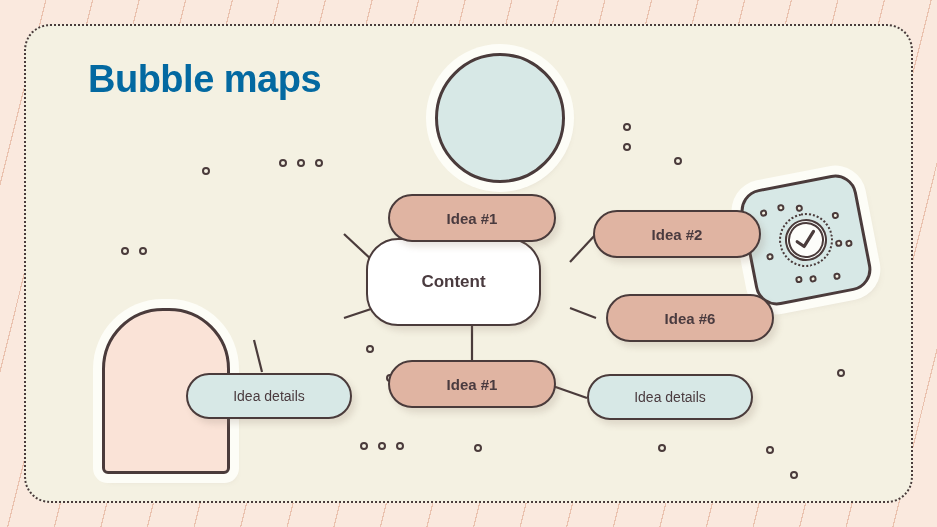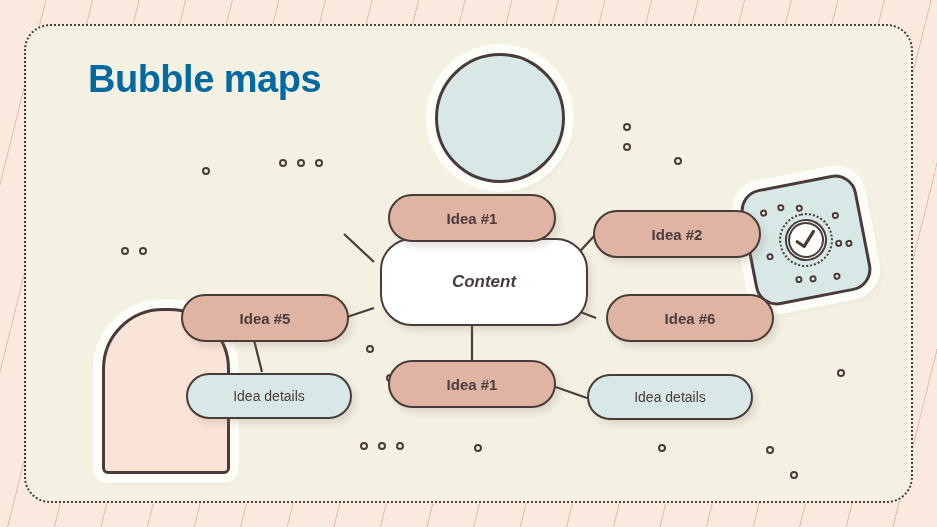--- a/index.html
+++ b/index.html
@@ -249,43 +249,40 @@
         <line x1="544" y1="236" x2="570" y2="208"></line>
 
         <line x1="544" y1="282" x2="570" y2="292"></line>
 
         <line x1="228" y1="314" x2="236" y2="346"></line>
 
         <line x1="521" y1="358" x2="561" y2="372"></line>
       </g>
     </svg>
 
-    <div class="node center" style="left:354px; top:212px; width:208px; height:88px;font-style:italic;">
+    <div class="node center" style="left:340px; top:212px; width:175px; height:88px;">
       <span>Content</span>
     </div>
 
     <div class="node idea" style="left:362px; top:140px; width:168px;margin-top:28px;">
       <span>Idea #1</span>
     </div>
 
     <div class="node idea" style="left:567px; top:184px; width:168px;">
       <span>Idea #2</span>
     </div>
 
     <div class="node idea" style="left:580px; top:268px; width:168px;">
       <span>Idea #6</span>
     </div>
 
     <div class="node idea" style="left:362px; top:334px; width:168px;">
       <span>Idea #1</span>
     </div>
 
-    <div class="node idea" style="left:155px; top:268px; width:168px;">
-      <span>Idea #5</span>
-    </div>
 
 
     <div class="node details" style="left:160px; top:347px; width:166px;">
       <span>Idea details</span>
     </div>
 
     <div class="node details" style="left:561px; top:348px; width:166px;">
       <span>Idea details</span>
     </div>
 

